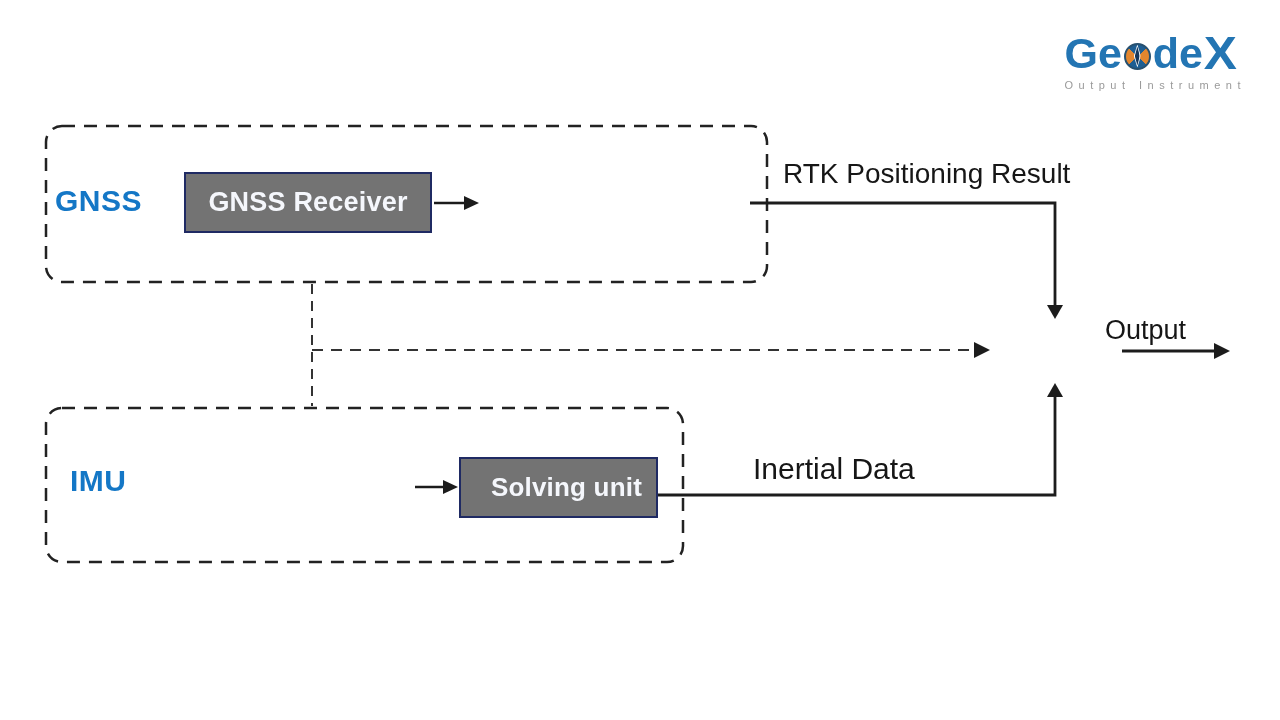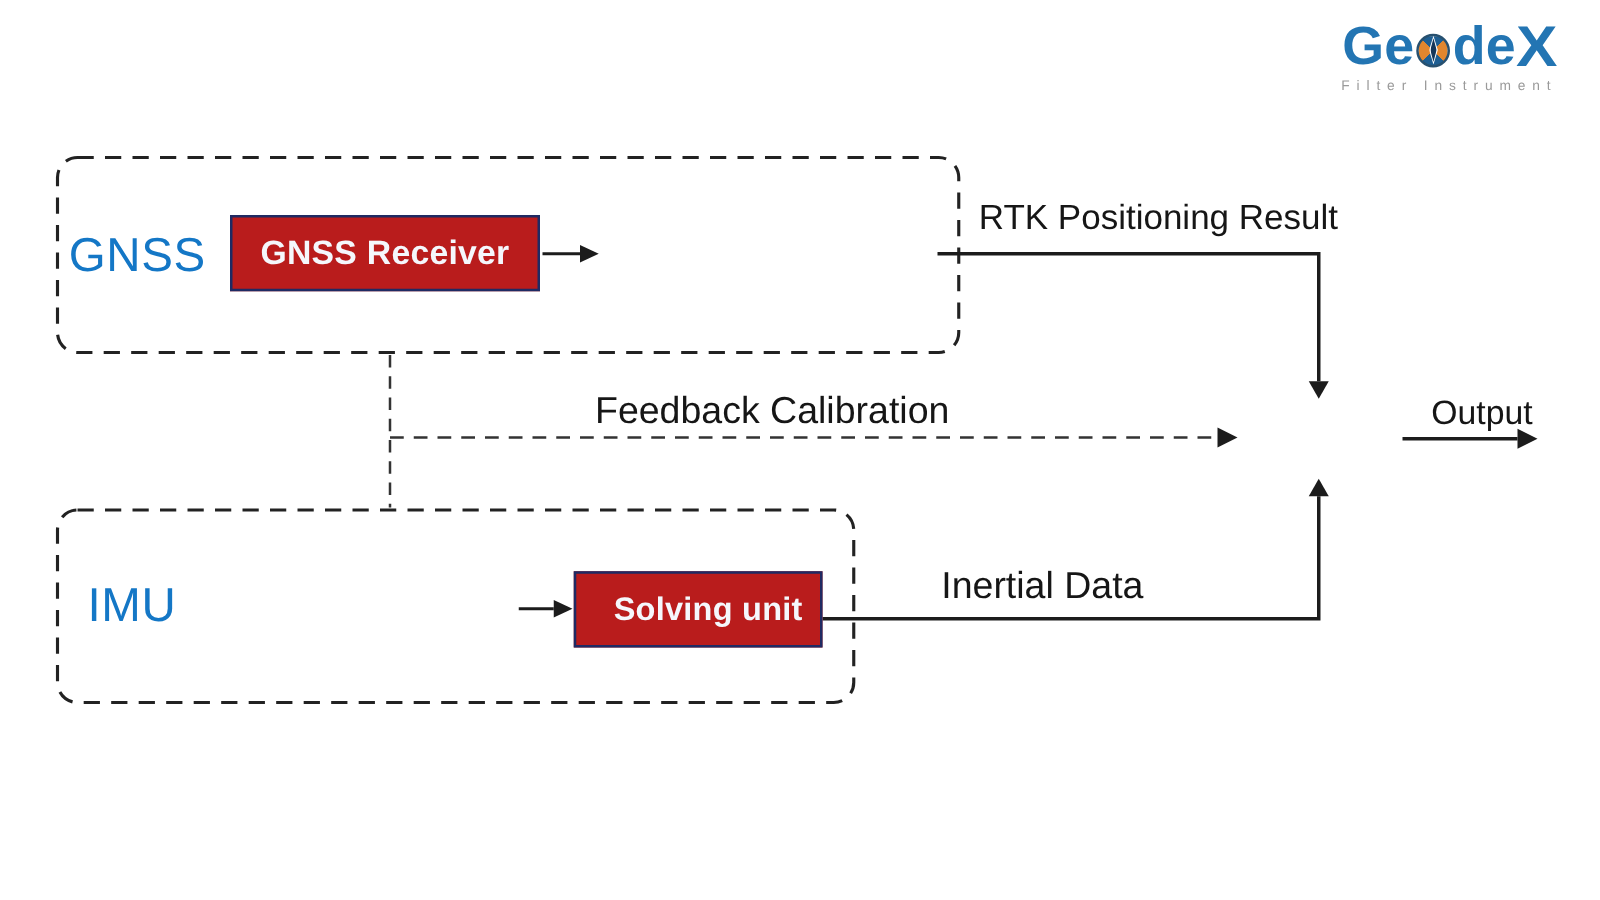--- a/index.html
+++ b/index.html
@@ -16,52 +16,52 @@
     width: 1280px;
     height: 720px;
     background: #ffffff;
   }
   .stage > * { position: absolute; }
 
   svg.wires { left: 0; top: 0; }
 
   
   .node {
-    background: #b91c1c;
+    background: #737373;
     border: 2px solid #1f2a63;
     color: #f5f7fc;
     font-weight: bold;
     display: flex;
     align-items: center;
     justify-content: center;
     box-sizing: border-box;
     letter-spacing: 0.2px;
   }
 
   
   .group-label {
     color: #1477c6;
-    font-weight: normal;
-    font-size: 38px;
+    font-weight: bold;
+    font-size: 30px;
     letter-spacing: 0.5px;
   }
 
   
   .edge-label {
     color: #161616;
     white-space: nowrap;
   }
 
   
   .logo {
-    top: 14px;
+    top: 30px;
     right: 34px;
     display: flex;
     flex-direction: column;
-    align-items: center;
+    align-items: flex-start;
   }
   .logo .brand-row {
     display: inline-flex;
     align-items: center;
     color: #2375b3;
     font-size: 43px;
     font-weight: 600;
     line-height: 1;
     letter-spacing: 0px;
   }
@@ -137,30 +137,29 @@
 
   <div class="group-label" style="left:55px; top:184px;">GNSS</div>
   <div class="group-label" style="left:70px; top:464px;">IMU</div>
 
   <div class="node" style="left:184px; top:172px; width:248px; height:61px; font-size:27px;">GNSS Receiver</div>
 
   <div class="node" style="left:459px; top:457px; width:199px; height:61px; font-size:26px;padding-left:16px;">Solving unit</div>
 
 
   <div class="edge-label" style="left:783px; top:158px; font-size:28px;">RTK Positioning Result</div>
-  <div class="edge-label" style="left:476px; top:312px; font-size:30px;">Feedback Calibration</div>
   <div class="edge-label" style="left:753px; top:452px; font-size:30px;">Inertial Data</div>
-  <div class="edge-label" style="left:1145px; top:315px; font-size:27px;">Output</div>
+  <div class="edge-label" style="left:1105px; top:315px; font-size:27px;">Output</div>
 
   <div class="logo">
     <div class="brand-row">
       <span>Ge</span>
       <span class="compass">
         <span class="needle-outer"></span>
         <span class="needle-inner"></span>
       </span>
       <span>de</span>
       <span class="brand-x">X</span>
     </div>
-    <div class="tagline">Filter Instrument</div>
+    <div class="tagline">Output Instrument</div>
   </div>
 
 </div>
 
 </body></html>

